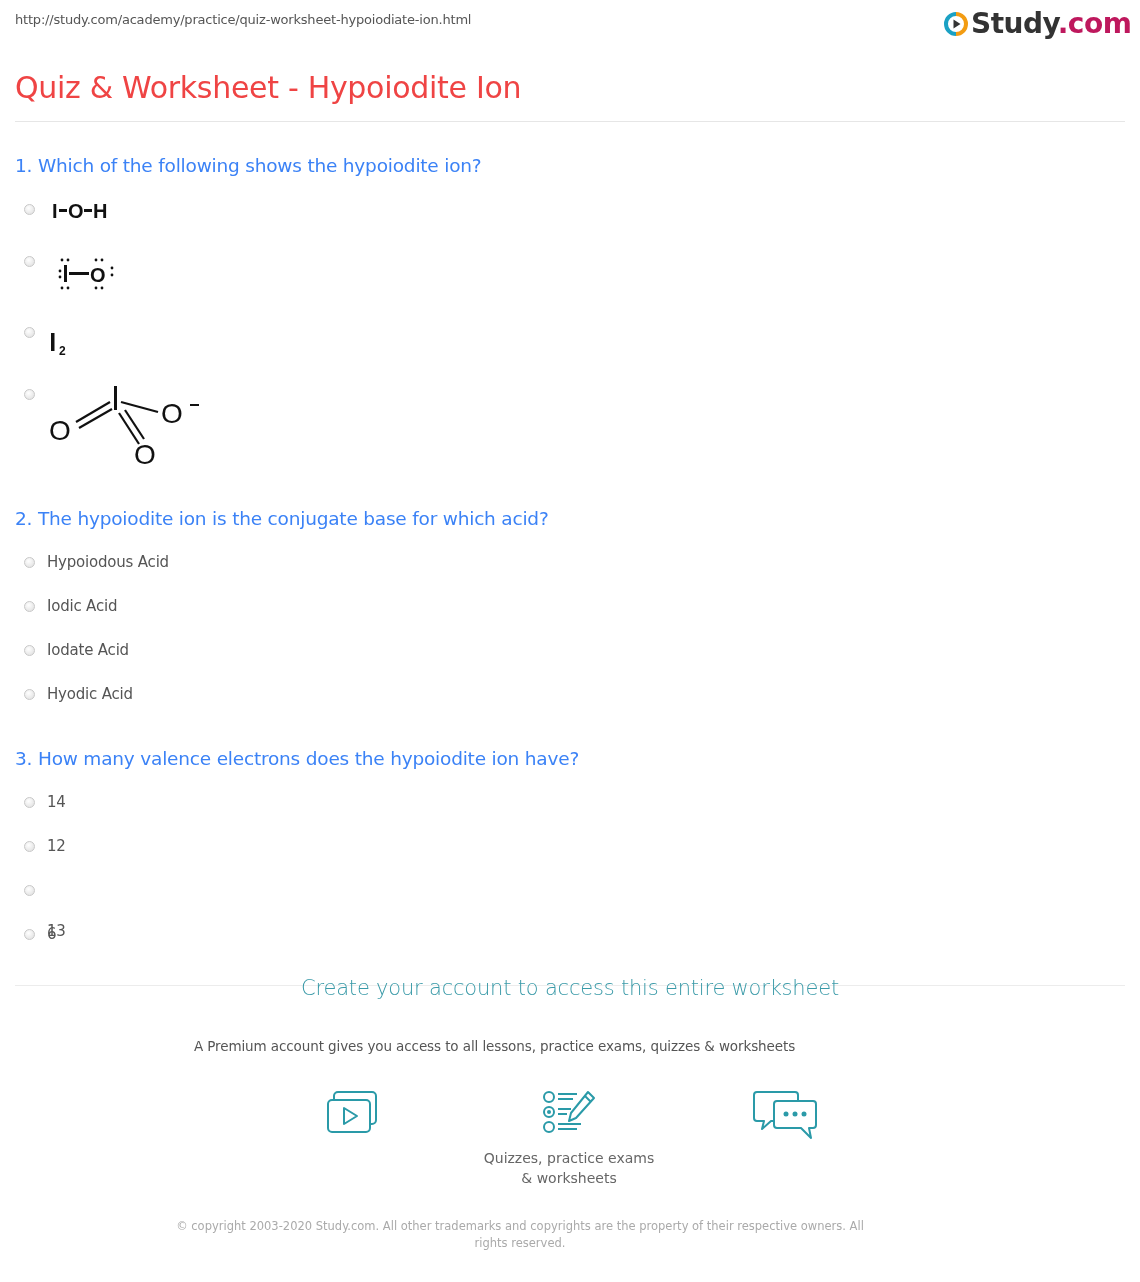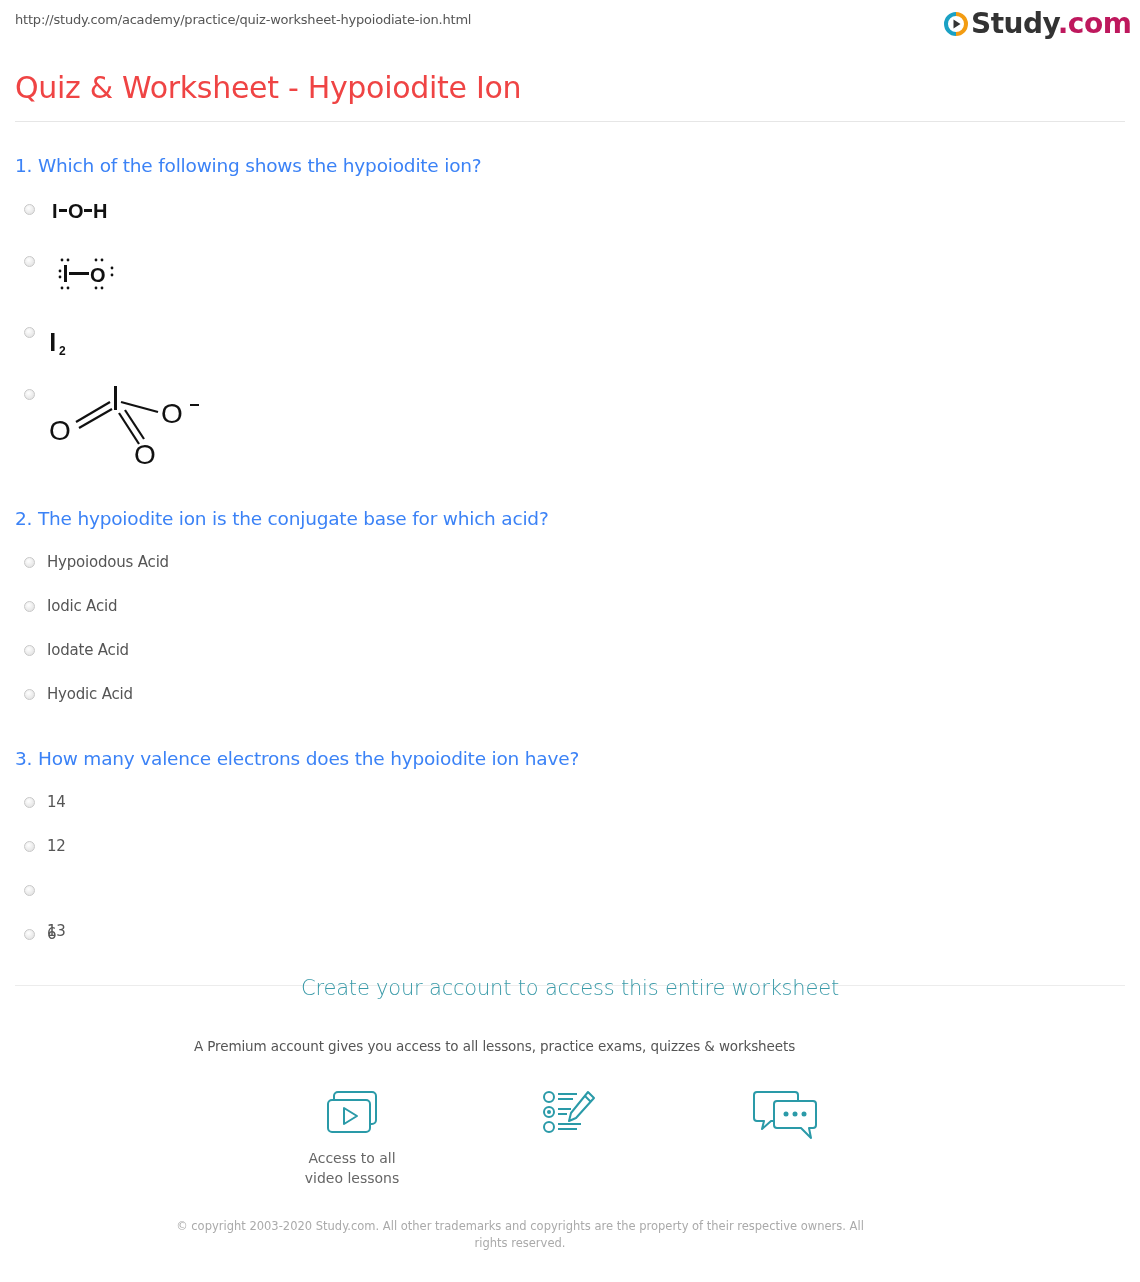--- a/index.html
+++ b/index.html
@@ -139,41 +139,41 @@
 
 <div class="cta-title">Create your account to access this entire worksheet</div>
 <div class="cta-sub">A Premium account gives you access to all lessons, practice exams, quizzes &amp; worksheets</div>
 
 <div class="feature" style="left:252px;">
   <svg width="52" height="46" viewBox="0 0 52 46">
     <rect x="8" y="2" width="42" height="32" rx="4" fill="#fff" stroke="#2a9aa8" stroke-width="2"></rect>
     <rect x="2" y="10" width="42" height="32" rx="4" fill="#fff" stroke="#2a9aa8" stroke-width="2"></rect>
     <polygon points="18,18 18,34 31,26" fill="none" stroke="#2a9aa8" stroke-width="2" stroke-linejoin="round"></polygon>
   </svg>
-  <div class="feature-label">
-    <div>Access to all</div>
-    <div>video lessons</div>
-  </div>
 </div>
 
 <div class="feature" style="left:469px;">
   <svg width="56" height="46" viewBox="0 0 56 46">
     <circle cx="8" cy="7" r="5" fill="none" stroke="#2a9aa8" stroke-width="2"></circle>
     <circle cx="8" cy="22" r="5" fill="none" stroke="#2a9aa8" stroke-width="2"></circle>
     <circle cx="8" cy="22" r="2" fill="#2a9aa8"></circle>
     <circle cx="8" cy="37" r="5" fill="none" stroke="#2a9aa8" stroke-width="2"></circle>
     <line x1="17" y1="4" x2="36" y2="4" stroke="#2a9aa8" stroke-width="2"></line>
     <line x1="17" y1="9" x2="32" y2="9" stroke="#2a9aa8" stroke-width="2"></line>
     <line x1="17" y1="19" x2="30" y2="19" stroke="#2a9aa8" stroke-width="2"></line>
     <line x1="17" y1="24" x2="26" y2="24" stroke="#2a9aa8" stroke-width="2"></line>
     <line x1="17" y1="34" x2="40" y2="34" stroke="#2a9aa8" stroke-width="2"></line>
     <line x1="17" y1="39" x2="36" y2="39" stroke="#2a9aa8" stroke-width="2"></line>
     <path d="M47 2 L53 8 L35 28 L28 31 L30 23 Z" fill="#fff" stroke="#2a9aa8" stroke-width="2" stroke-linejoin="round"></path>
     <line x1="44" y1="6" x2="50" y2="12" stroke="#2a9aa8" stroke-width="2"></line>
   </svg>
+  <div class="feature-label">
+    <div>Quizzes, practice exams</div>
+    <div>&amp; worksheets</div>
+  </div>
 </div>
 
 <div class="feature" style="left:686px;">
   <svg width="66" height="50" viewBox="0 0 66 50">
     <path d="M4 2 H42 Q45 2 45 5 V28 Q45 31 42 31 H18 L9 39 L11 31 H4 Q1 31 1 28 V5 Q1 2 4 2 Z" fill="#fff" stroke="#2a9aa8" stroke-width="2" stroke-linejoin="round"></path>
     <path d="M24 11 H60 Q63 11 63 14 V35 Q63 38 60 38 H56 L58 48 L48 38 H24 Q21 38 21 35 V14 Q21 11 24 11 Z" fill="#fff" stroke="#2a9aa8" stroke-width="2" stroke-linejoin="round"></path>
     <circle cx="33" cy="24" r="2.5" fill="#2a9aa8"></circle>
     <circle cx="42" cy="24" r="2.5" fill="#2a9aa8"></circle>
     <circle cx="51" cy="24" r="2.5" fill="#2a9aa8"></circle>
   </svg>

